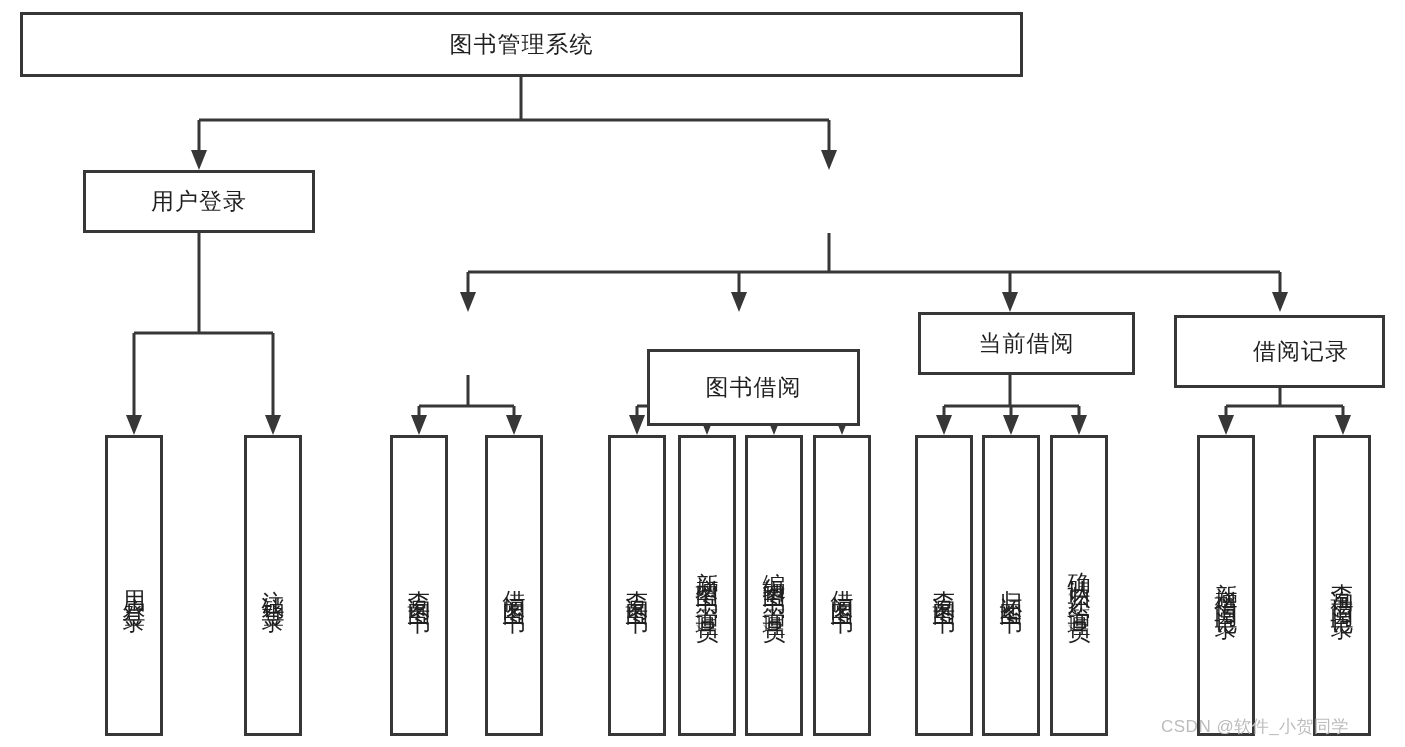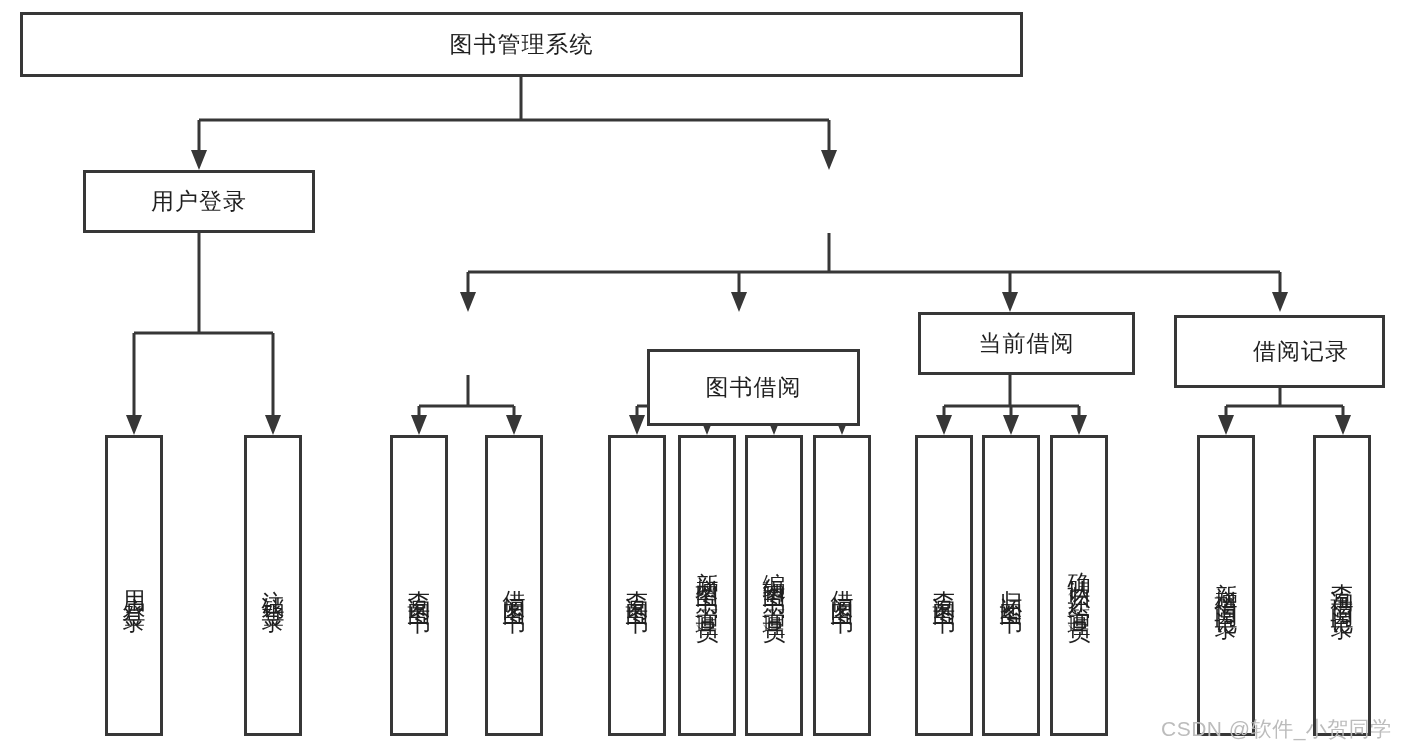--- a/index.html
+++ b/index.html
@@ -29,21 +29,21 @@
   .leaf span{
     writing-mode:vertical-rl;
     text-orientation:mixed;
     letter-spacing:7px;
     line-height:1;
     white-space:nowrap;
   }
   .watermark{
     position:absolute;
     left:1161px;top:715px;
-    font-size:21px;
+    font-size:17px;
     color:#bcbcbc;
     letter-spacing:0.5px;
     z-index:3;
     white-space:nowrap;
     text-align:center;
   }
 </style>
 </head>
 <body>
 

